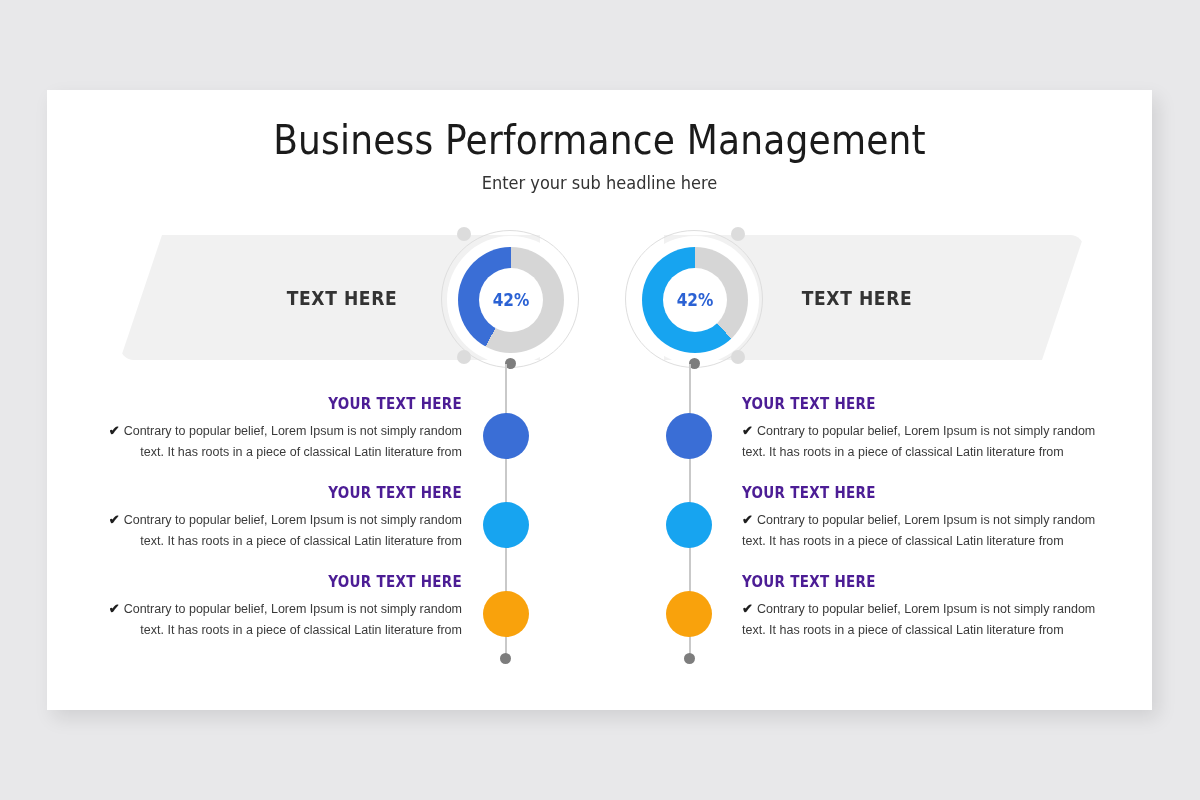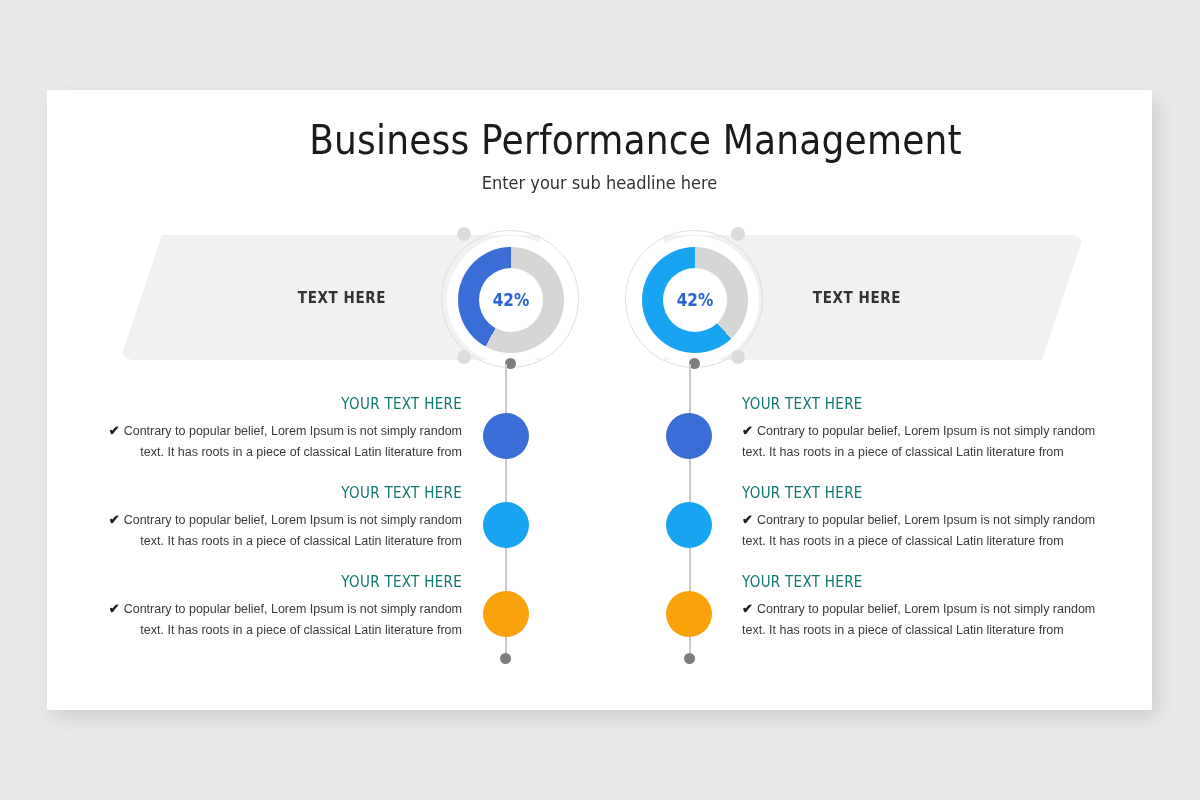--- a/index.html
+++ b/index.html
@@ -31,21 +31,20 @@
     left: 0;
     top: 27px;
     width: 1105px;
     text-align: center;
     font-family: "Liberation Sans Narrow", "DejaVu Sans Condensed", "Liberation Sans", sans-serif;
     font-size: 40px;
     font-weight: 400;
     color: #1b1b1b;
     letter-spacing: 0.2px;
     white-space: nowrap;
-    margin-left: 36px;
   }
   .subtitle {
     position: absolute;
     left: 0;
     top: 82px;
     width: 1105px;
     text-align: center;
     font-family: "Liberation Sans Narrow", "DejaVu Sans Condensed", "Liberation Sans", sans-serif;
     font-size: 18px;
     font-weight: 400;
@@ -81,21 +80,21 @@
     width: 420px;
     border-radius: 0 14px 14px 0;
     -webkit-clip-path: polygon(0 0, 100% 0, 90% 100%, 0 100%);
     clip-path: polygon(0 0, 100% 0, 90% 100%, 0 100%);
     justify-content: center;
   }
   .banner-left .banner-text  { margin-left: 24px; }
   .banner-right .banner-text { margin-right: 34px; }
   .banner-text {
     font-family: "Liberation Sans Narrow", "DejaVu Sans Condensed", "Liberation Sans", sans-serif;
-    font-size: 15px;
+    font-size: 19px;
     font-weight: 700;
     color: #333333;
     letter-spacing: 0.6px;
   }
 
   
   .donut-wrap {
     position: absolute;
     top: 140px;
     width: 140px;
@@ -199,22 +198,22 @@
   .col {
     position: absolute;
     width: 360px;
   }
   .col-left  { left: 55px;  text-align: right; }
   .col-right { left: 695px; text-align: left; }
 
   .item-head {
     font-family: "Liberation Sans Narrow", "DejaVu Sans Condensed", "Liberation Sans", sans-serif;
     font-size: 15px;
-    font-weight: 400;
-    color: #0f766e;
+    font-weight: 700;
+    color: #4c1d95;
     letter-spacing: 0.3px;
     margin-bottom: 7px;
   }
   .item-body {
     font-family: Liberation Sans, sans-serif;
     font-size: 12.5px;
     line-height: 21px;
     color: #3a3a3a;
   }
   .check {

